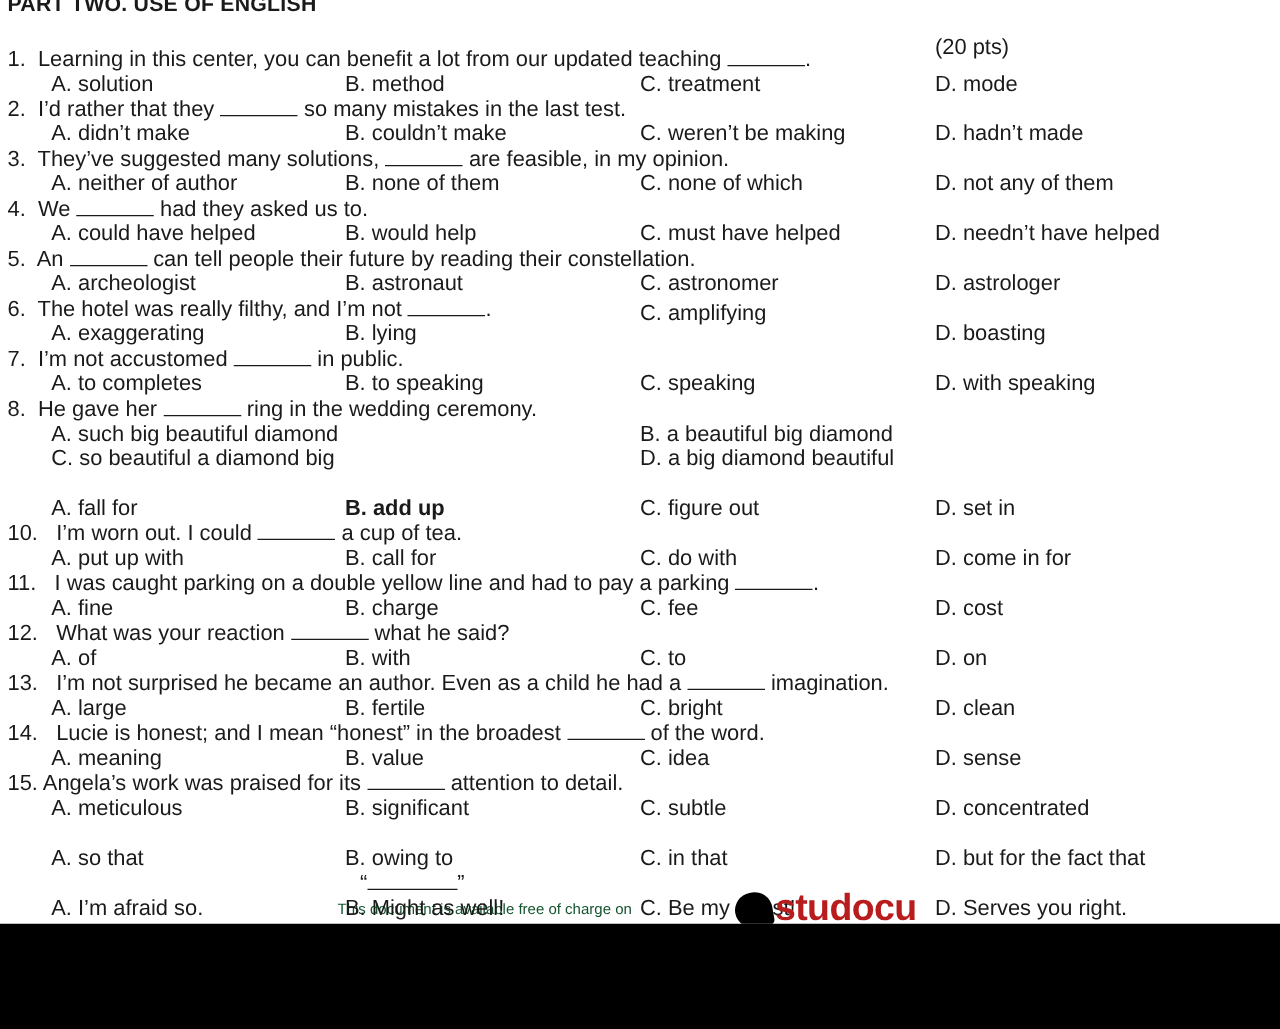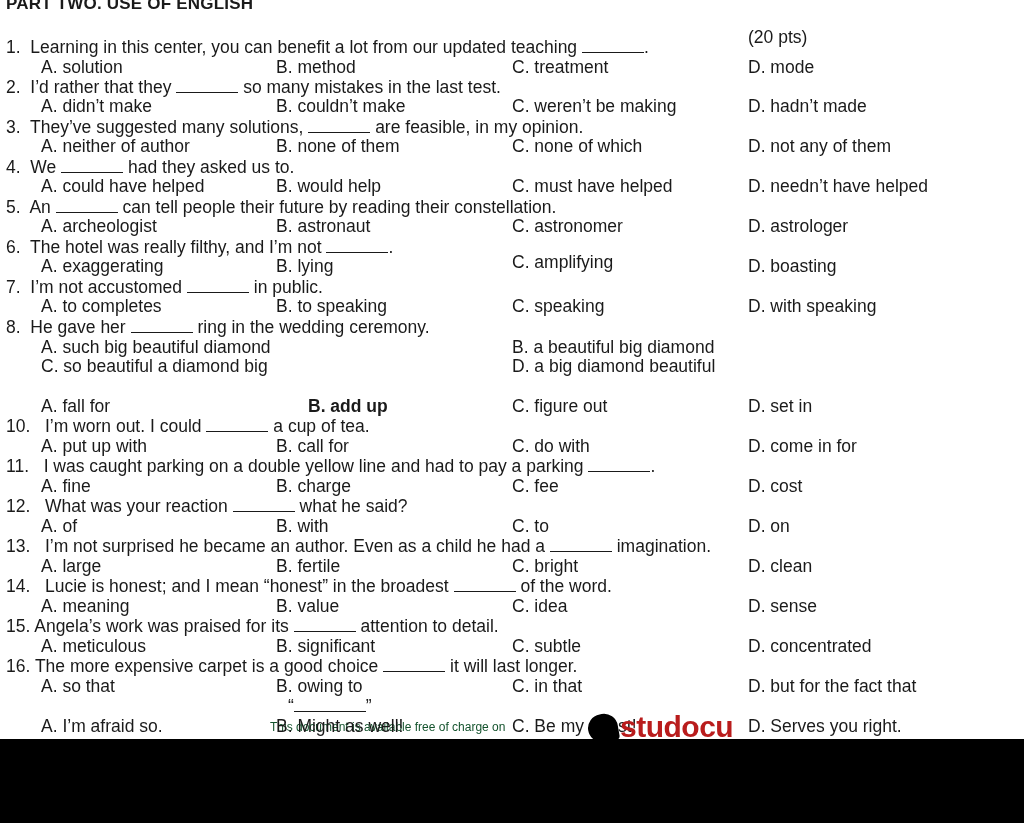--- a/index.html
+++ b/index.html
@@ -9,21 +9,21 @@
     font-family: "Liberation Sans", sans-serif;
   }
   .page { position: absolute; left: 0; top: 0; width: 1024px; height: 739px; background: #fff; overflow: hidden; }
   .line { position: absolute; white-space: nowrap; font-size: 17.5px; line-height: 20px; }
   .part-title { position: absolute; left: 6px; top: -6px; font-size: 17px; font-weight: bold; letter-spacing: 0.2px; }
   .section-title { position: absolute; left: 6px; top: 15px; font-size: 17.5px; font-weight: bold; font-style: italic; }
   .section-title .u { text-decoration: underline; }
   .pts { position: absolute; left: 748px; top: 15px; font-size: 17.5px; font-weight: normal; margin-top: 12px; }
   .blank { display: inline-block; border-bottom: 1px solid #1a1a1a; height: 14px; vertical-align: baseline; }
   .opt { position: absolute; white-space: nowrap; font-size: 17.5px; line-height: 20px; }
-  .bold { font-weight: bold; margin-left: 32px; }
+  .bold { font-weight: bold; }
   .bottom-bar { position: absolute; left: 0; top: 739px; width: 1024px; height: 84px; background: #000; }
   .watermark-text { position: absolute; left: 270px; top: 720px; font-size: 12px; color: #14532d; white-space: nowrap; }
   .logo { position: absolute; left: 588px; top: 708px; height: 34px; display: flex; align-items: flex-end; }
   .logo-mark { width: 30px; height: 28px; background: #000; border-radius: 14px 14px 4px 14px; margin-right: 2px; transform: rotate(-10deg); }
   .logo-text { font-size: 30px; font-weight: bold; color: #b91c1c; line-height: 30px; letter-spacing: -0.5px; }
 </style>
 </head>
 <body>
 
 <div class="page">
@@ -57,21 +57,21 @@
 
   <div class="line" style="left:6px;top:197px"><span>5.</span>&nbsp; <span>An</span> <span class="blank" style="width:62px"></span> <span>can tell people their future by reading their constellation.</span></div>
   <div class="opt" style="left:41px;top:216px">A. archeologist</div>
   <div class="opt" style="left:276px;top:216px">B. astronaut</div>
   <div class="opt" style="left:512px;top:216px">C. astronomer</div>
   <div class="opt" style="left:748px;top:216px">D. astrologer</div>
 
   <div class="line" style="left:6px;top:237px"><span>6.</span>&nbsp; <span>The hotel was really filthy, and I’m not</span> <span class="blank" style="width:62px"></span><span>.</span></div>
   <div class="opt" style="left:41px;top:256px">A. exaggerating</div>
   <div class="opt" style="left:276px;top:256px">B. lying</div>
-  <div class="opt" style="left:512px;top:252px">C. amplifying</div>
+  <div class="opt" style="left:512px;top:240px">C. amplifying</div>
   <div class="opt" style="left:748px;top:256px">D. boasting</div>
 
   <div class="line" style="left:6px;top:277px"><span>7.</span>&nbsp; <span>I’m not accustomed</span> <span class="blank" style="width:62px"></span> <span>in public.</span></div>
   <div class="opt" style="left:41px;top:296px">A. to completes</div>
   <div class="opt" style="left:276px;top:296px">B. to speaking</div>
   <div class="opt" style="left:512px;top:296px">C. speaking</div>
   <div class="opt" style="left:748px;top:296px">D. with speaking</div>
 
   <div class="line" style="left:6px;top:317px"><span>8.</span>&nbsp; <span>He gave her</span> <span class="blank" style="width:62px"></span> <span>ring in the wedding ceremony.</span></div>
   <div class="opt" style="left:41px;top:337px">A. such big beautiful diamond</div>
@@ -113,21 +113,20 @@
   <div class="opt" style="left:276px;top:596px">B. value</div>
   <div class="opt" style="left:512px;top:596px">C. idea</div>
   <div class="opt" style="left:748px;top:596px">D. sense</div>
 
   <div class="line" style="left:6px;top:616px"><span>15.</span> <span>Angela’s work was praised for its</span> <span class="blank" style="width:62px"></span> <span>attention to detail.</span></div>
   <div class="opt" style="left:41px;top:636px">A. meticulous</div>
   <div class="opt" style="left:276px;top:636px">B. significant</div>
   <div class="opt" style="left:512px;top:636px">C. subtle</div>
   <div class="opt" style="left:748px;top:636px">D. concentrated</div>
 
-  <div class="line" style="left:6px;top:656px"><span>16.</span> <span>The more expensive carpet is a good choice</span> <span class="blank" style="width:62px"></span> <span>it will last longer.</span></div>
   <div class="opt" style="left:41px;top:676px">A. so that</div>
   <div class="opt" style="left:276px;top:676px">B. owing to</div>
   <div class="opt" style="left:512px;top:676px">C. in that</div>
   <div class="opt" style="left:748px;top:676px">D. but for the fact that</div>
 
   <div class="line" style="left:288px;top:696px"><span>“</span><span class="blank" style="width:72px"></span><span>”</span></div>
   <div class="opt" style="left:41px;top:716px">A. I’m afraid so.</div>
   <div class="watermark-text">This document is available free of charge on</div>
   <div class="opt" style="left:276px;top:716px">B. Might as well!</div>
   <div class="opt" style="left:512px;top:716px">C. Be my guest!</div>

